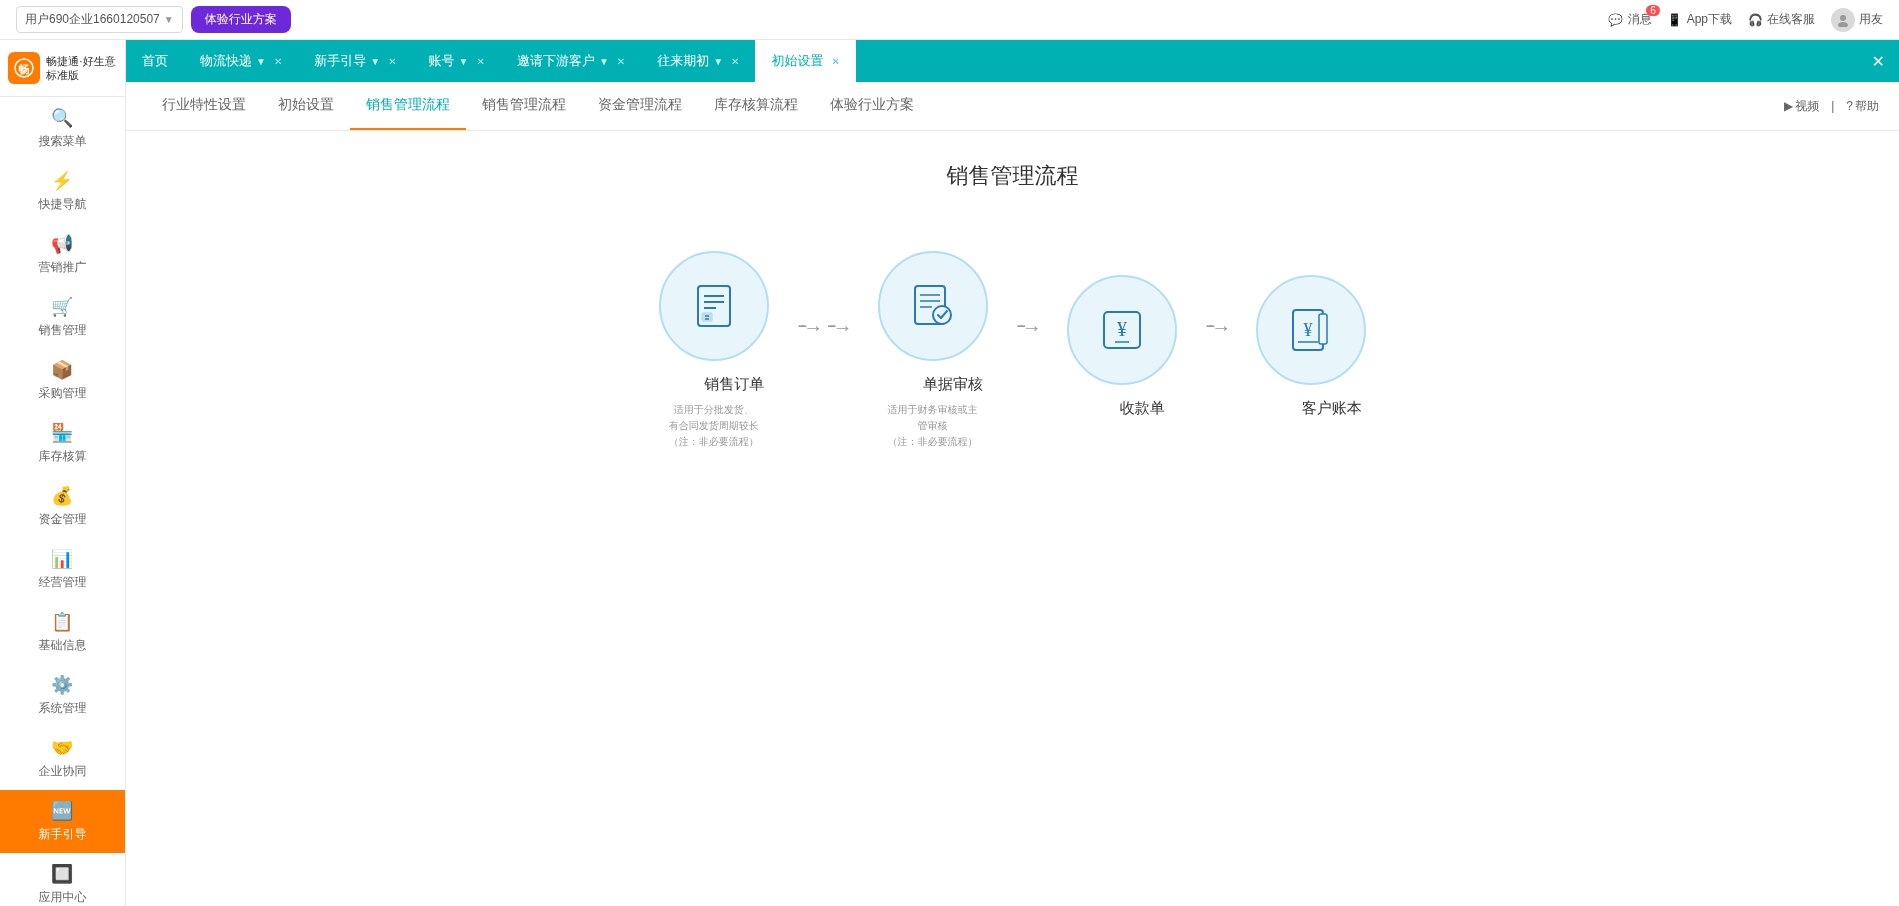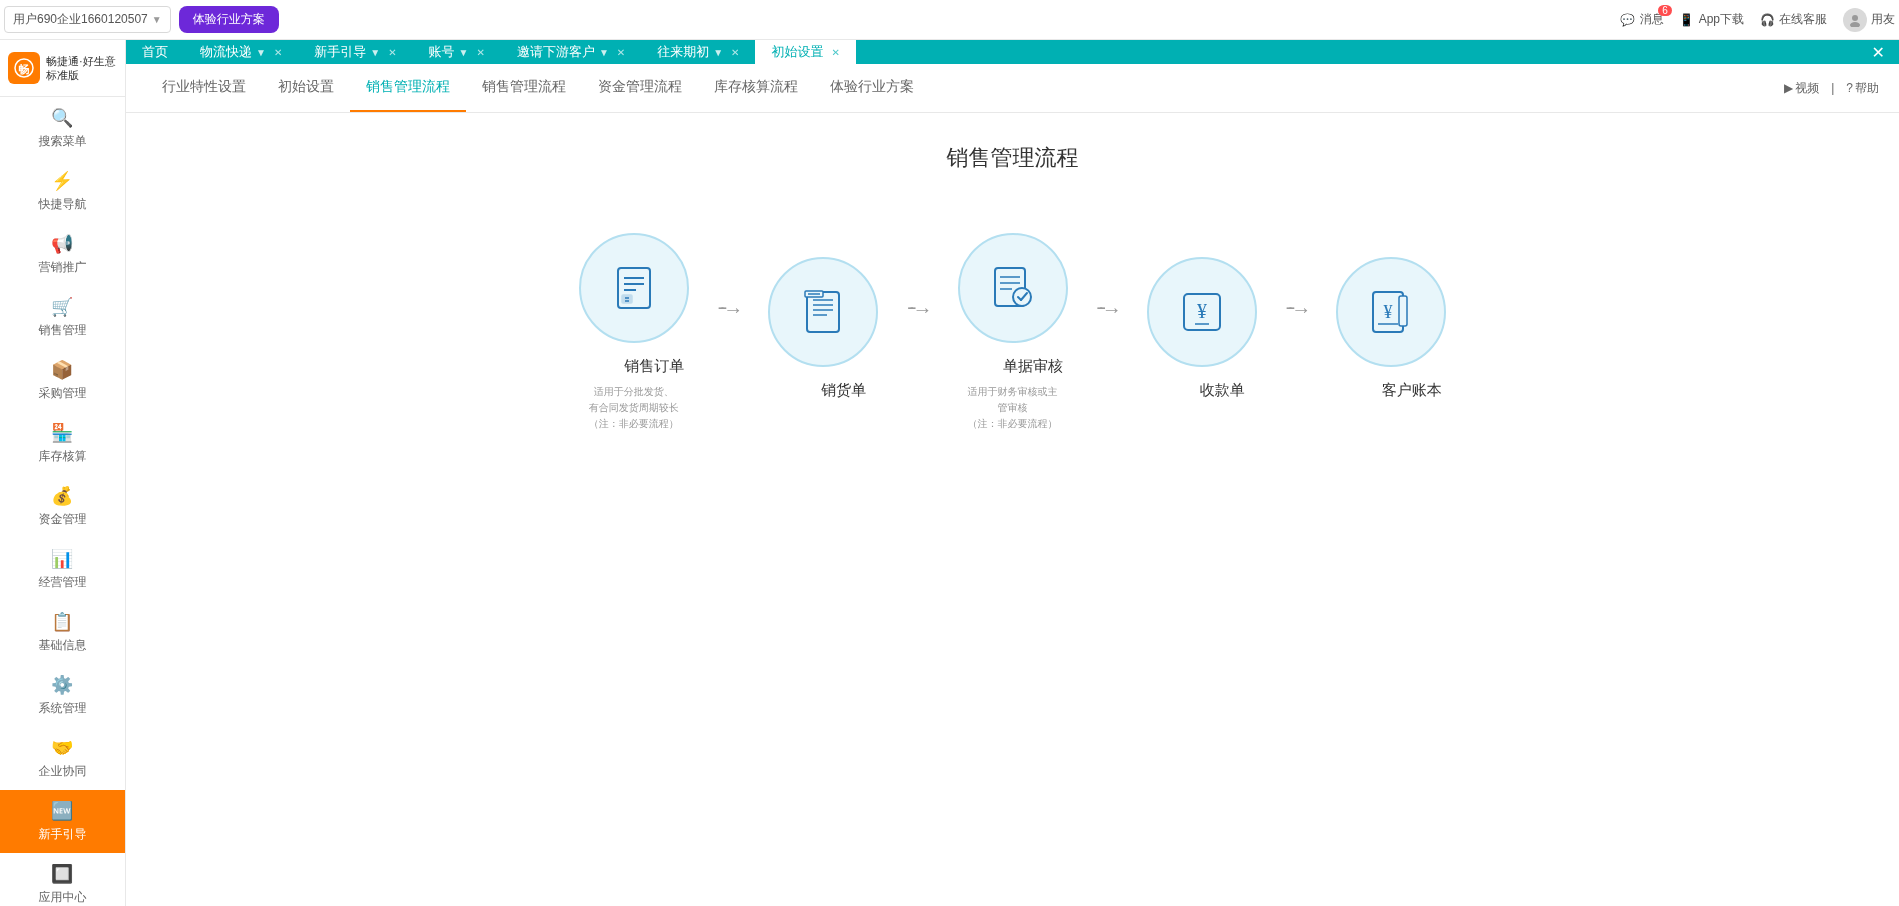--- a/index.html
+++ b/index.html
@@ -1,19 +1,19 @@
 <!DOCTYPE html>
 <html><head>
   <meta charset="utf-8">
   <style>
     * { box-sizing: border-box; margin: 0; padding: 0; }
     body { font-family: "Microsoft YaHei", "PingFang SC", sans-serif; font-size: 13px; background: #f5f5f5; color: #333; display: flex; flex-direction: column; height: 100vh; overflow: hidden; }
 
     
-    .top-bar { height: 40px; background: #fff; border-bottom: 1px solid #e8e8e8; display: flex; align-items: center; padding: 0 4px; justify-content: space-between; flex-shrink: 0; }
+    .top-bar { height: 40px; background: #fff; border-bottom: 1px solid #e8e8e8; display: flex; align-items: center; padding: 0 16px; justify-content: space-between; flex-shrink: 0; }
     .top-bar-left { display: flex; align-items: center; gap: 8px; }
     .user-select { display: flex; align-items: center; gap: 4px; border: 1px solid #d9d9d9; border-radius: 4px; padding: 4px 8px; cursor: pointer; font-size: 12px; color: #555; }
     .user-select .arrow { color: #999; font-size: 10px; }
     .trial-btn { background: #6d28d9; color: #fff; border: none; border-radius: 8px; padding: 5px 14px; font-size: 12px; cursor: pointer; }
     .top-bar-right { display: flex; align-items: center; gap: 16px; font-size: 12px; color: #555; }
     .top-bar-right .icon-item { display: flex; align-items: center; gap: 4px; cursor: pointer; position: relative; }
     .badge { background: #ff4d4f; color: #fff; border-radius: 10px; padding: 0 4px; font-size: 10px; position: absolute; top: -6px; right: -8px; }
     .avatar-circle { width: 24px; height: 24px; border-radius: 50%; background: #d9d9d9; display: flex; align-items: center; justify-content: center; font-size: 10px; color: #fff; }
 
     
@@ -25,21 +25,21 @@
     .logo-icon { width: 32px; height: 32px; background: #ff7b00; border-radius: 6px; display: flex; align-items: center; justify-content: center; color: #fff; font-size: 14px; font-weight: bold; }
     .logo-text { font-size: 11px; color: #333; line-height: 1.3; }
     .sidebar-item { display: flex; flex-direction: column; align-items: center; padding: 10px 6px; cursor: pointer; color: #666; gap: 4px; font-size: 12px; }
     .sidebar-item.active { background: #ff7b00; color: #fff; }
     .sidebar-item .s-icon { font-size: 18px; }
 
     
     .content-area { flex: 1; display: flex; flex-direction: column; overflow: hidden; }
 
     
-    .nav-tabs { height: 24px; background: #00b0b3; display: flex; align-items: center; padding: 0 0 0 0; flex-shrink: 0; }
+    .nav-tabs { height: 42px; background: #00b0b3; display: flex; align-items: center; padding: 0 0 0 0; flex-shrink: 0; }
     .nav-tab { height: 42px; display: flex; align-items: center; padding: 0 16px; color: #fff; font-size: 13px; cursor: pointer; white-space: nowrap; gap: 4px; }
     .nav-tab.active { background: #fff; color: #00b0b3; }
     .nav-tab .close-x { font-size: 10px; color: inherit; margin-left: 4px; opacity: 0.7; }
     .nav-tab .arrow { font-size: 10px; opacity: 0.8; }
     .global-close { margin-left: auto; padding: 0 14px; color: #fff; cursor: pointer; font-size: 16px; }
 
     
     .sub-header { background: #fff; border-bottom: 1px solid #e8e8e8; padding: 0 20px; display: flex; align-items: center; justify-content: space-between; flex-shrink: 0; }
     .sub-tabs { display: flex; }
     .sub-tab { padding: 14px 16px; font-size: 14px; color: #666; cursor: pointer; border-bottom: 2px solid transparent; }
@@ -259,36 +259,20 @@
               <line x1="17" y1="36" x2="21" y2="36" stroke="#2a7ab8" stroke-width="1.5"></line>
               <line x1="17" y1="39" x2="21" y2="39" stroke="#2a7ab8" stroke-width="1.5"></line>
             </svg>
           </div>
           <div class="flow-label">销售订单</div>
           <div class="flow-desc">适用于分批发货、<br>有合同发货周期较长<br>（注：非必要流程）</div>
         </div>
 
         <div class="flow-arrow">--→</div>
 
-        <div class="flow-step">
-          <div class="flow-circle">
-            <svg width="52" height="52" viewBox="0 0 52 52">
-              <rect x="10" y="6" width="32" height="40" rx="3" fill="none" stroke="#2a7ab8" stroke-width="2"></rect>
-              <line x1="16" y1="14" x2="36" y2="14" stroke="#2a7ab8" stroke-width="1.5"></line>
-              <line x1="16" y1="19" x2="36" y2="19" stroke="#2a7ab8" stroke-width="1.5"></line>
-              <line x1="16" y1="24" x2="36" y2="24" stroke="#2a7ab8" stroke-width="1.5"></line>
-              <line x1="16" y1="29" x2="30" y2="29" stroke="#2a7ab8" stroke-width="1.5"></line>
-              <path d="M14 35 L18 31 L14 35" fill="#2a7ab8"></path>
-              <rect x="8" y="5" width="18" height="6" rx="1" fill="#e8f6fb" stroke="#2a7ab8" stroke-width="1.5"></rect>
-              <line x1="11" y1="8" x2="23" y2="8" stroke="#2a7ab8" stroke-width="1.5"></line>
-            </svg>
-          </div>
-          <div class="flow-label">销货单</div>
-          <div class="flow-desc"></div>
-        </div>
 
         <div class="flow-arrow">--→</div>
 
         <div class="flow-step">
           <div class="flow-circle">
             <svg width="52" height="52" viewBox="0 0 52 52">
               <rect x="8" y="6" width="30" height="38" rx="3" fill="none" stroke="#2a7ab8" stroke-width="2"></rect>
               <line x1="13" y1="15" x2="33" y2="15" stroke="#2a7ab8" stroke-width="1.5"></line>
               <line x1="13" y1="21" x2="33" y2="21" stroke="#2a7ab8" stroke-width="1.5"></line>
               <line x1="13" y1="27" x2="25" y2="27" stroke="#2a7ab8" stroke-width="1.5"></line>

